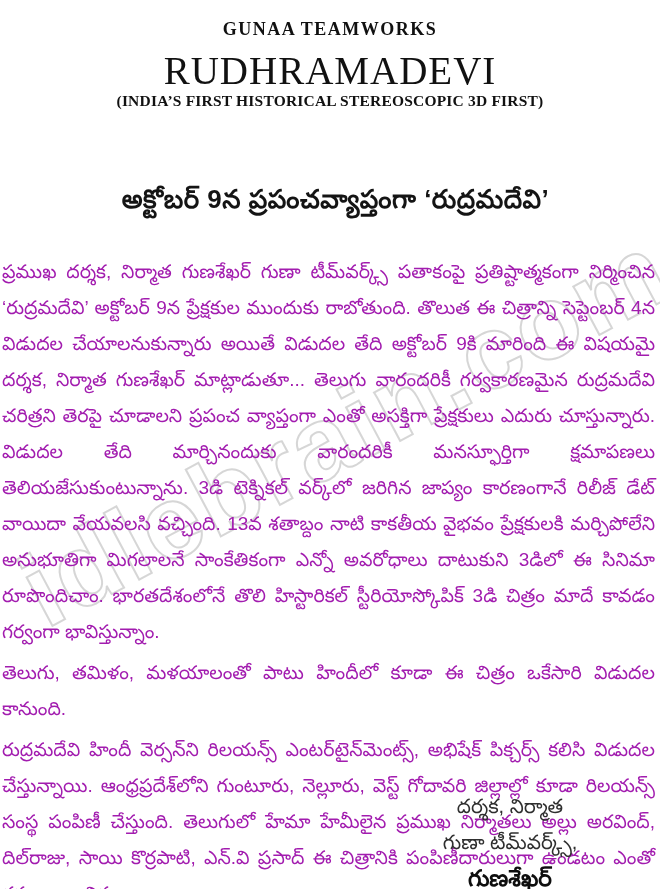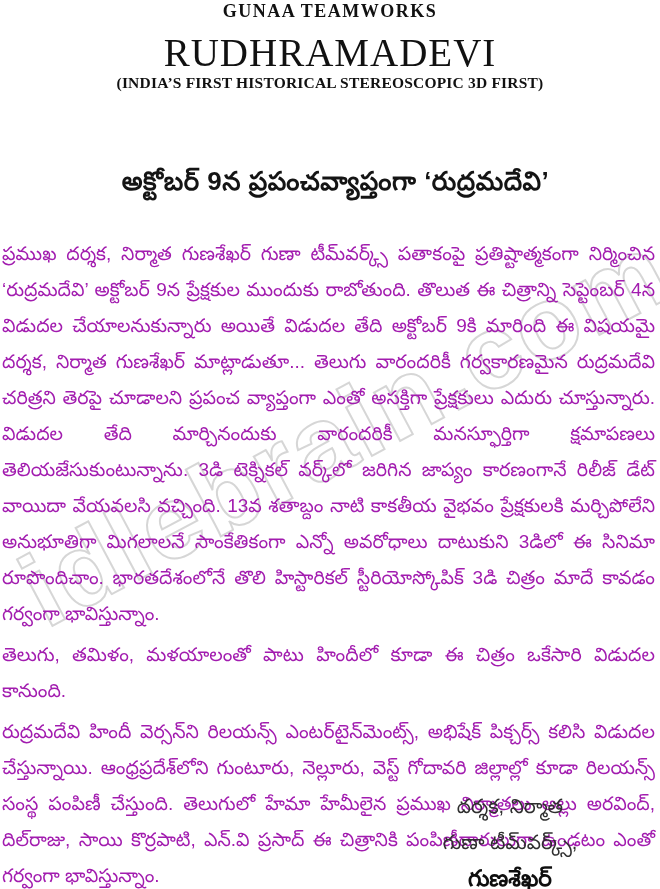--- a/index.html
+++ b/index.html
@@ -18,21 +18,21 @@
   .content {
     position: relative;
     z-index: 1;
   }
   .doc-header {
     text-align: center;
     font-family: "Liberation Serif", serif;
     color: #111111;
   }
   .company-name {
-    padding-top: 1px;
+    padding-top: 19px;
     font-size: 18px;
     font-weight: bold;
     letter-spacing: 1.5px;
   }
   .movie-title {
     margin-top: 11px;
     font-size: 39px;
     font-weight: normal;
     letter-spacing: 1px;
     line-height: 1.0;

